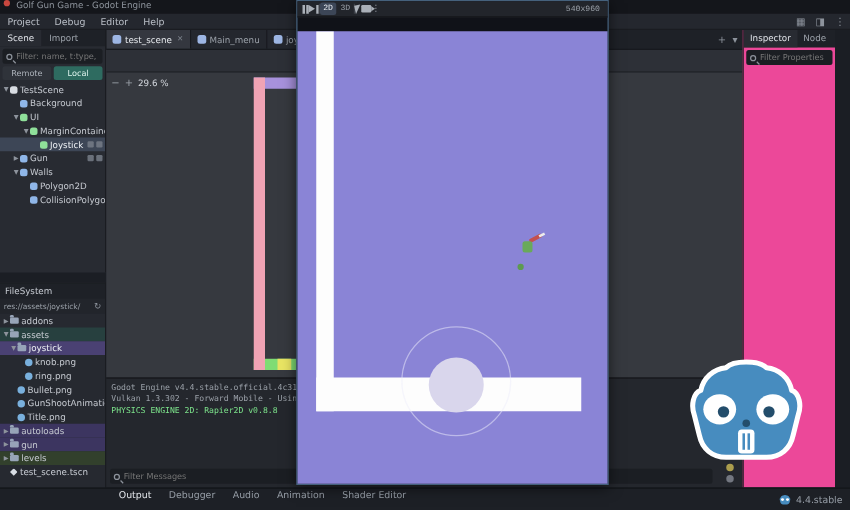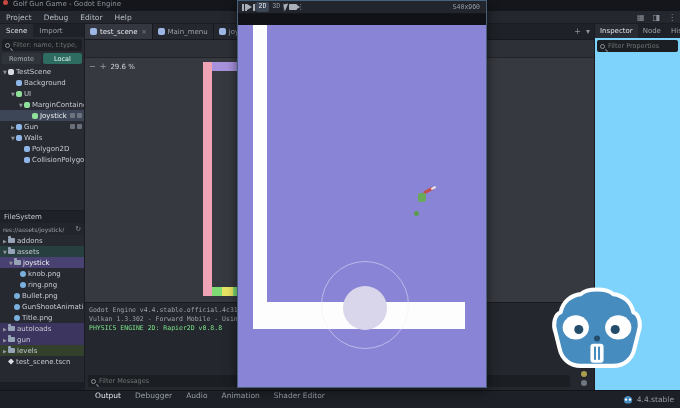--- a/index.html
+++ b/index.html
@@ -51,21 +51,21 @@
 
   .tree { font-size:7px; }
   .trow { height:11px; display:flex; align-items:center; white-space:nowrap; overflow:hidden; }
   .trow .arrow { width:6px; color:#8d939c; font-size:5px; flex:none; text-align:center; }
   .nicon { width:6px; height:6px; border-radius:2px; margin-right:2px; flex:none; }
   .trow.selected { background:#3d4656; color:#eef1f5; }
   .badges { margin-left:auto; padding-right:2px; display:flex; gap:2px; flex:none; }
   .badge { width:5px; height:5px; border-radius:1px; background:#767d87; opacity:.85; flex:none; }
 
   
-  #fsdock { left:0; top:210px; width:85px; height:172px; background:#262930;
+  #fsdock { left:0; top:226px; width:85px; height:172px; background:#262930;
     border-right:1px solid #1a1c21; border-top:1px solid #1a1c21; overflow:hidden; }
   .fs-title { height:12px; font-size:7px; color:#c6cad1; background:#1e2127; display:flex; align-items:center; padding-left:4px; }
   .fs-path { height:12px; display:flex; align-items:center; background:#22252b; font-size:6px;
     color:#9ba1a9; padding:0 3px; gap:2px; white-space:nowrap; overflow:hidden; }
   .fs-path .reload { margin-left:auto; font-size:7px; color:#8d939c; flex:none; }
   .ficon { width:7px; height:5px; background:#97a4b8; border-radius:1px; position:relative; flex:none; margin-right:2px; }
   .ficon::before { content:""; position:absolute; top:-2px; left:0; width:3px; height:2px; background:#97a4b8; border-radius:1px 1px 0 0; }
   .iicon { width:6px; height:6px; border-radius:50%; background:#79b0dd; flex:none; margin-right:2px; }
   .sicon { width:6px; height:6px; background:#d8dde4; flex:none; margin-right:2px;
     clip-path:polygon(50% 0,100% 50%,50% 100%,0 50%); }
@@ -100,21 +100,21 @@
 
   
   #statusbar { left:0; top:390px; width:680px; height:18px; background:#1d2026;
     display:flex; font-size:7.5px; color:#969da6; border-top:1px solid #121418; }
   .sb-tabs { display:flex; margin-left:88px; }
   .sbtab { padding:0 7px; }
   .sbtab.active { color:#e2e5ea; }
   .sb-right { margin-left:auto; display:flex; align-items:center; gap:4px; padding-right:6px; }
 
   
-  #inspector { left:594px; top:24px; width:86px; height:366px; background:#7dd3fc; border-left:1px solid #1a1c21; overflow:hidden; }
+  #inspector { left:594px; top:24px; width:74px; height:366px; background:#ec4899; border-left:1px solid #1a1c21; overflow:hidden; }
   .itabs { height:14px; display:flex; background:#1e2127; font-size:7px; overflow:hidden; }
   .itab { padding:0 5px; display:flex; align-items:center; color:#9ba1a9; white-space:nowrap; }
   .itab.active { background:#282b32; color:#dfe2e7; }
 
   
   #gamewin { left:237px; top:0; width:250px; height:388px; background:#101218;
     border:1px solid #45617c; z-index:10; box-shadow:0 2px 10px rgba(0,0,0,.55); }
   .gw-title { height:11px; background:#0b0d12; display:flex; align-items:center;
     font-size:6.5px; color:#c2c7cd; padding-left:5px; }
   .gw-controls { margin-left:auto; display:flex; }

